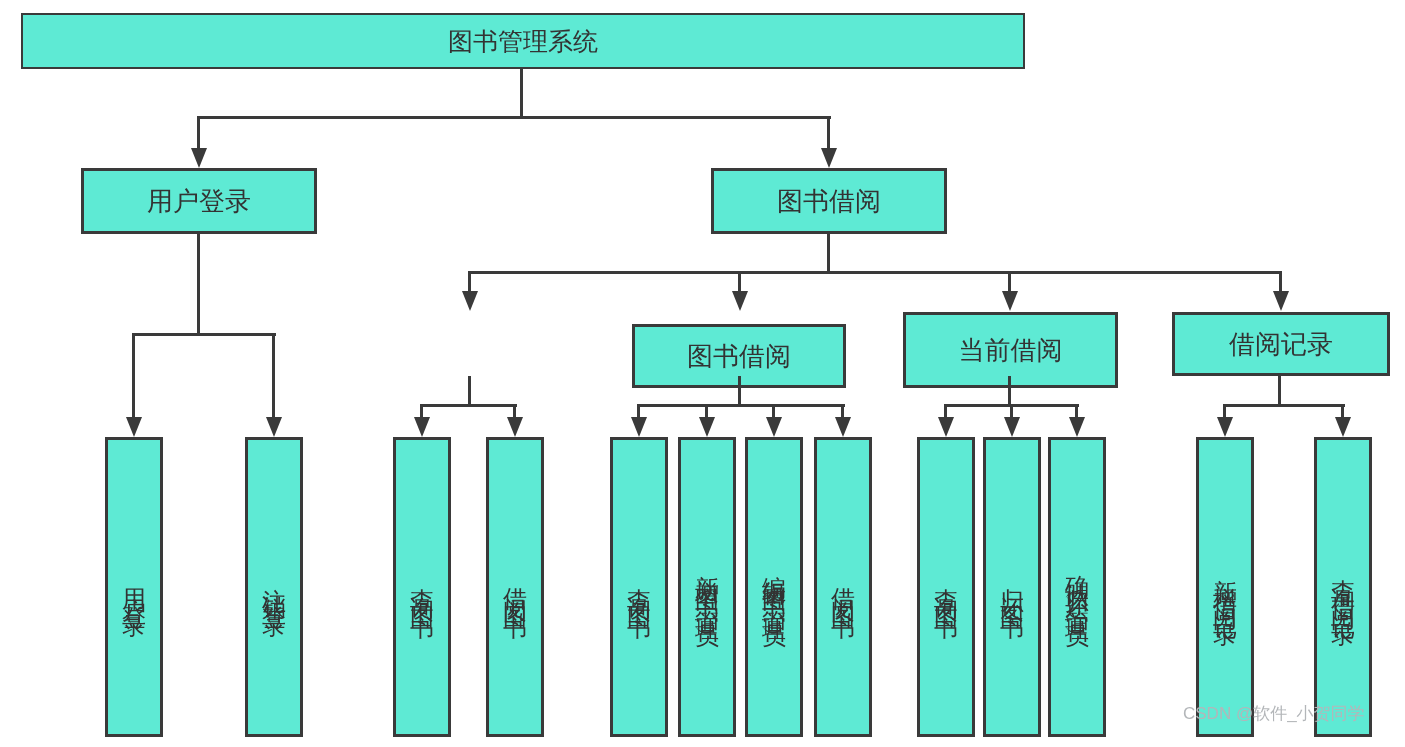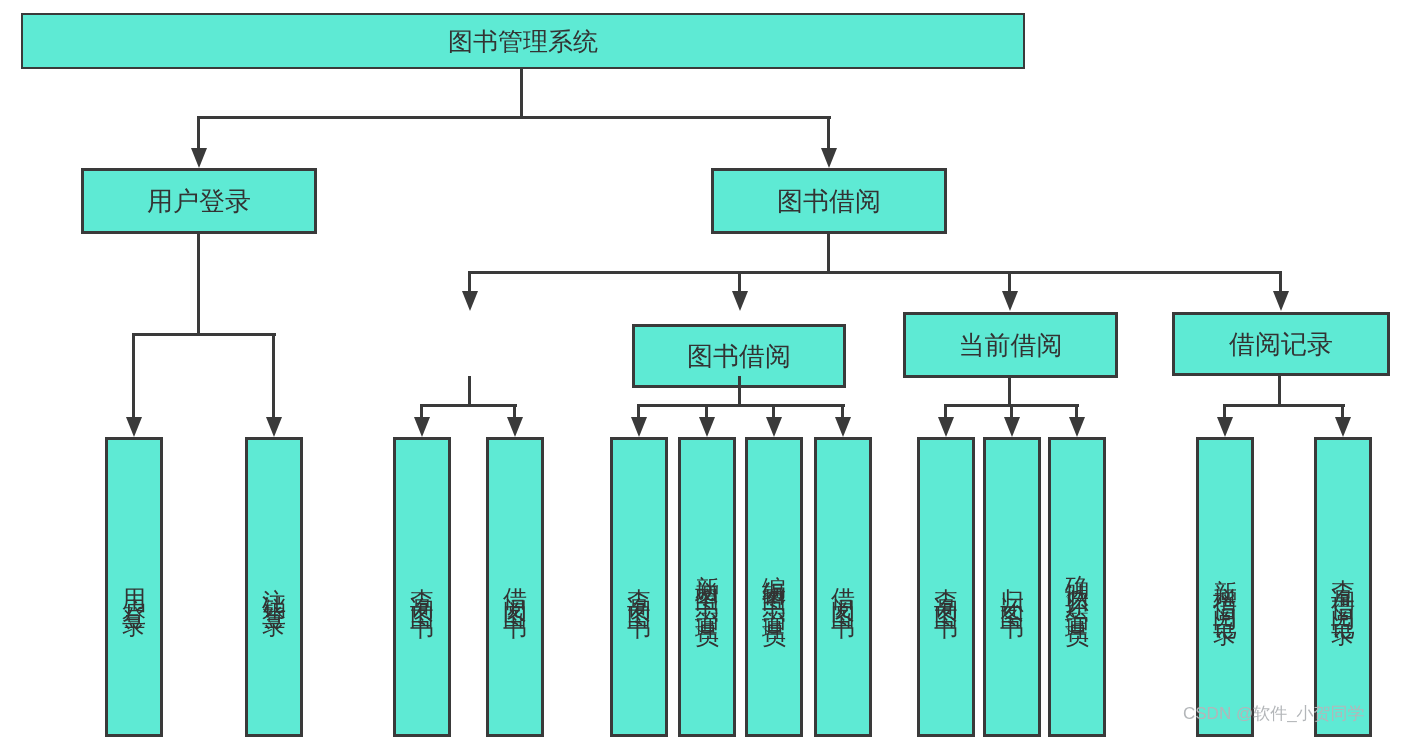--- a/index.html
+++ b/index.html
@@ -88,21 +88,21 @@
   <div class="vline" style="left:738px;top:271px;width:3px;height:23px;"></div>
   <div class="arrow" style="left:732px;top:291px;"></div>
   <div class="vline" style="left:1008px;top:271px;width:3px;height:23px;"></div>
   <div class="arrow" style="left:1002px;top:291px;"></div>
   <div class="vline" style="left:1279px;top:271px;width:3px;height:23px;"></div>
   <div class="arrow" style="left:1273px;top:291px;"></div>
 
   <div class="node l3" style="left:632px;top:324px;width:214px;height:64px;">
     <span>图书借阅</span>
   </div>
-  <div class="node l3" style="left:903px;top:312px;width:215px;height:66px;">
+  <div class="node l3" style="left:903px;top:312px;width:215px;height:76px;">
     <span>当前借阅</span>
   </div>
   <div class="node l3" style="left:1172px;top:312px;width:218px;height:64px;">
     <span>借阅记录</span>
   </div>
 
   <div class="vline" style="left:468px;top:376px;width:3px;height:31px;"></div>
   <div class="hline" style="left:420px;top:404px;width:97px;height:3px;"></div>
   <div class="vline" style="left:420px;top:404px;width:3px;height:15px;"></div>
   <div class="arrow" style="left:414px;top:417px;"></div>

